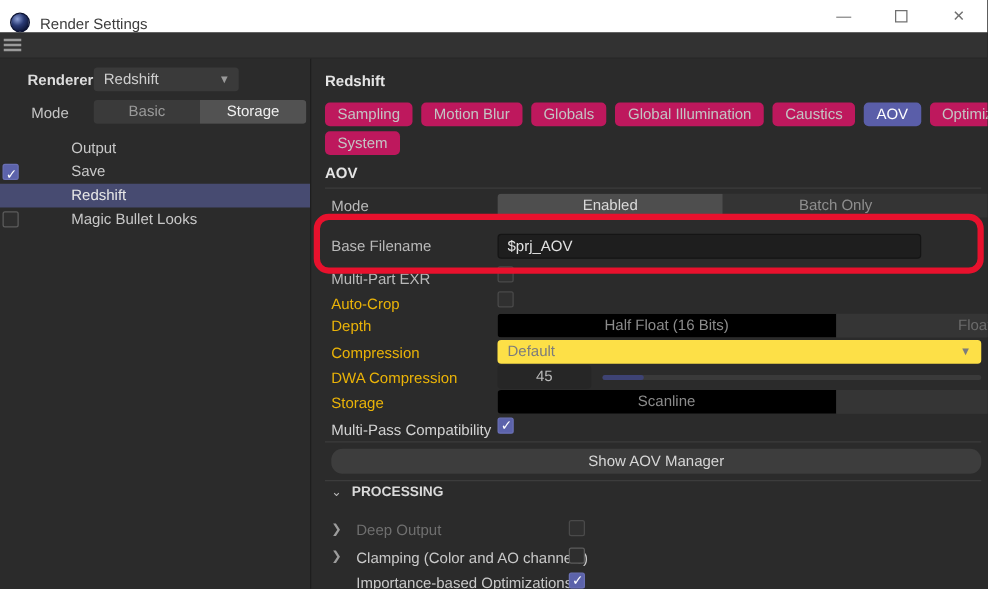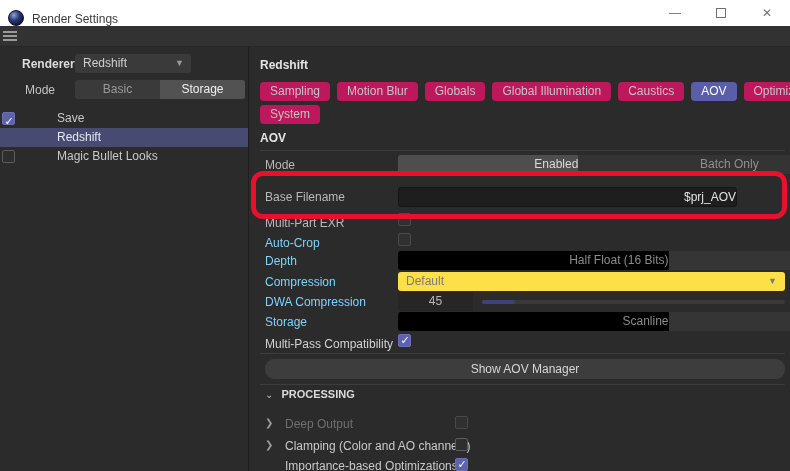--- a/index.html
+++ b/index.html
@@ -61,32 +61,32 @@
   .tabs-row1 { position:absolute; left:11px; top:35px; display:flex; gap:7px; }
   .tabs-row2 { position:absolute; left:11px; top:58px; display:flex; }
   .tab { height:19px; line-height:19px; padding:0 10px; background:#be185d; border-radius:4px;
          color:#c4c4c4; white-space:nowrap; }
   .tab.active { background:#5a5ea9; color:#ffffff; }
   .section-title { position:absolute; left:11px; top:84px; color:#e4e4e4; font-weight:bold; }
   .hline { position:absolute; left:11px; width:525px; height:1px; background:#3c3c3c; }
 
   .row { position:absolute; left:0; width:541px; height:19px; }
   .rlabel { position:absolute; left:16px; top:3px; color:#b9b9b9; white-space:nowrap; }
-  .rlabel.dim { color:#7dd3fc; }
+  .rlabel.dim { color:#eab308; }
   .ctrl { position:absolute; left:149px; top:0; width:387px; height:19px; }
 
   .seg { display:flex; width:100%; height:19px; border-radius:3px; overflow:hidden; background:#343434; }
-  .seg .opt { flex:1; text-align:right; line-height:19px; color:#8f8f8f; }
+  .seg .opt { flex:1; text-align:center; line-height:19px; color:#8f8f8f; }
   .seg .opt.sel { background:#4e4e4e; color:#dadada; }
   .seg.dimseg .opt { color:#6b6b6b; background:#353535; }
   .seg.dimseg .opt.sel { background:#000000; color:#8b8b8b; }
 
   .text-input { position:absolute; left:0; top:0; width:339px; height:20px; background:#1e1e1e;
-                border:1px solid #151515; border-radius:3px; color:#e2e2e2; padding-left:24px;
-                font-family:"Liberation Sans", sans-serif; font-size:12px; outline:none;text-align:right; }
+                border:1px solid #151515; border-radius:3px; color:#e2e2e2; padding-left:7px;
+                font-family:"Liberation Sans", sans-serif; font-size:12px; outline:none; }
 
   .select-ctrl { position:relative; width:100%; height:19px; background:#fde047; border-radius:3px;
                  color:#7c7c7c; line-height:19px; padding-left:8px; }
   .select-ctrl .arrow { position:absolute; right:8px; top:0; font-size:9px; color:#7c7c7c; line-height:19px; }
 
   .numbox { position:absolute; left:0; top:0; width:75px; height:19px; background:#262626; border-radius:3px;
             color:#b9b9b9; text-align:center; line-height:19px; }
   .slider { position:absolute; left:84px; top:8px; width:303px; height:4px; background:#3a3a3a; border-radius:2px; }
   .slider .fill { height:4px; background:#3e4374; border-radius:2px; }
 
@@ -141,20 +141,23 @@
         </div>
       </div>
       <div class="mode-row">
         <span class="mode-label">Mode</span>
         <div class="toggle">
           <div class="opt">Basic</div>
           <div class="opt sel">Storage</div>
         </div>
       </div>
       <div class="tree">
+        <div class="tree-row">
+          <span class="tlabel">Output</span>
+        </div>
         <div class="tree-row">
           <span class="cb tree-cb checked"></span>
           <span class="tlabel">Save</span>
         </div>
         <div class="tree-row sel">
           <span class="tlabel">Redshift</span>
         </div>
         <div class="tree-row">
           <span class="cb tree-cb"></span>
           <span class="tlabel">Magic Bullet Looks</span>

